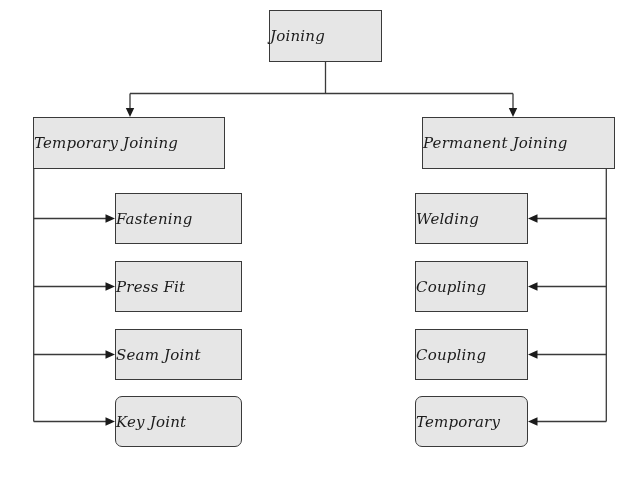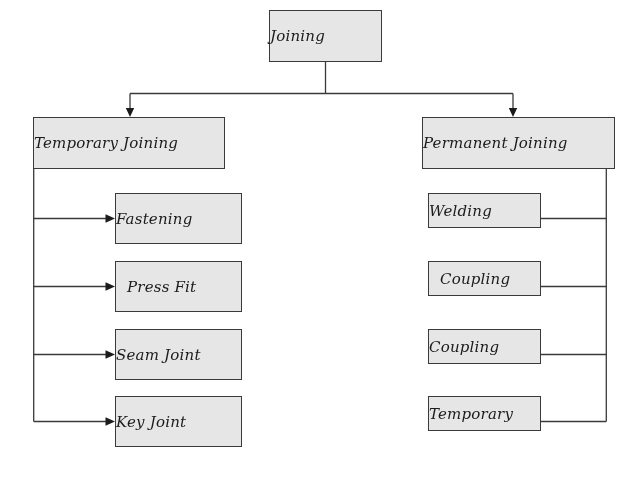--- a/index.html
+++ b/index.html
@@ -32,22 +32,22 @@
     text-align:center;
     font-style:italic;
   }
   
   .n-root{left:269px;top:10px;width:113px;height:52px;}
   
   .n-temp{left:33px;top:117px;width:192px;height:52px;}
   .n-perm{left:414px;top:117px;width:193px;height:52px;margin-left:8px;}
   
   .n-l{left:115px;width:127px;height:51px;}
-  .n-r{left:428px;width:113px;height:35px;}
-  .row0{top:193px;} .row1{top:261px;padding-left:11px;} .row2{top:329px;} .row3{top:396px;}
+  .n-r{left:415px;width:113px;height:51px;}
+  .row0{top:193px;} .row1{top:261px;} .row2{top:329px;} .row3{top:396px;border-radius:7px;}
 </style>
 </head>
 <body>
 
 <div class="canvas">
 
   <svg class="connectors" viewBox="0 0 638 478" xmlns="http://www.w3.org/2000/svg">
     <g stroke="#3a3a3a" stroke-width="1.3" fill="none">
 
       <line x1="325.5" y1="62" x2="325.5" y2="93.5"></line>

